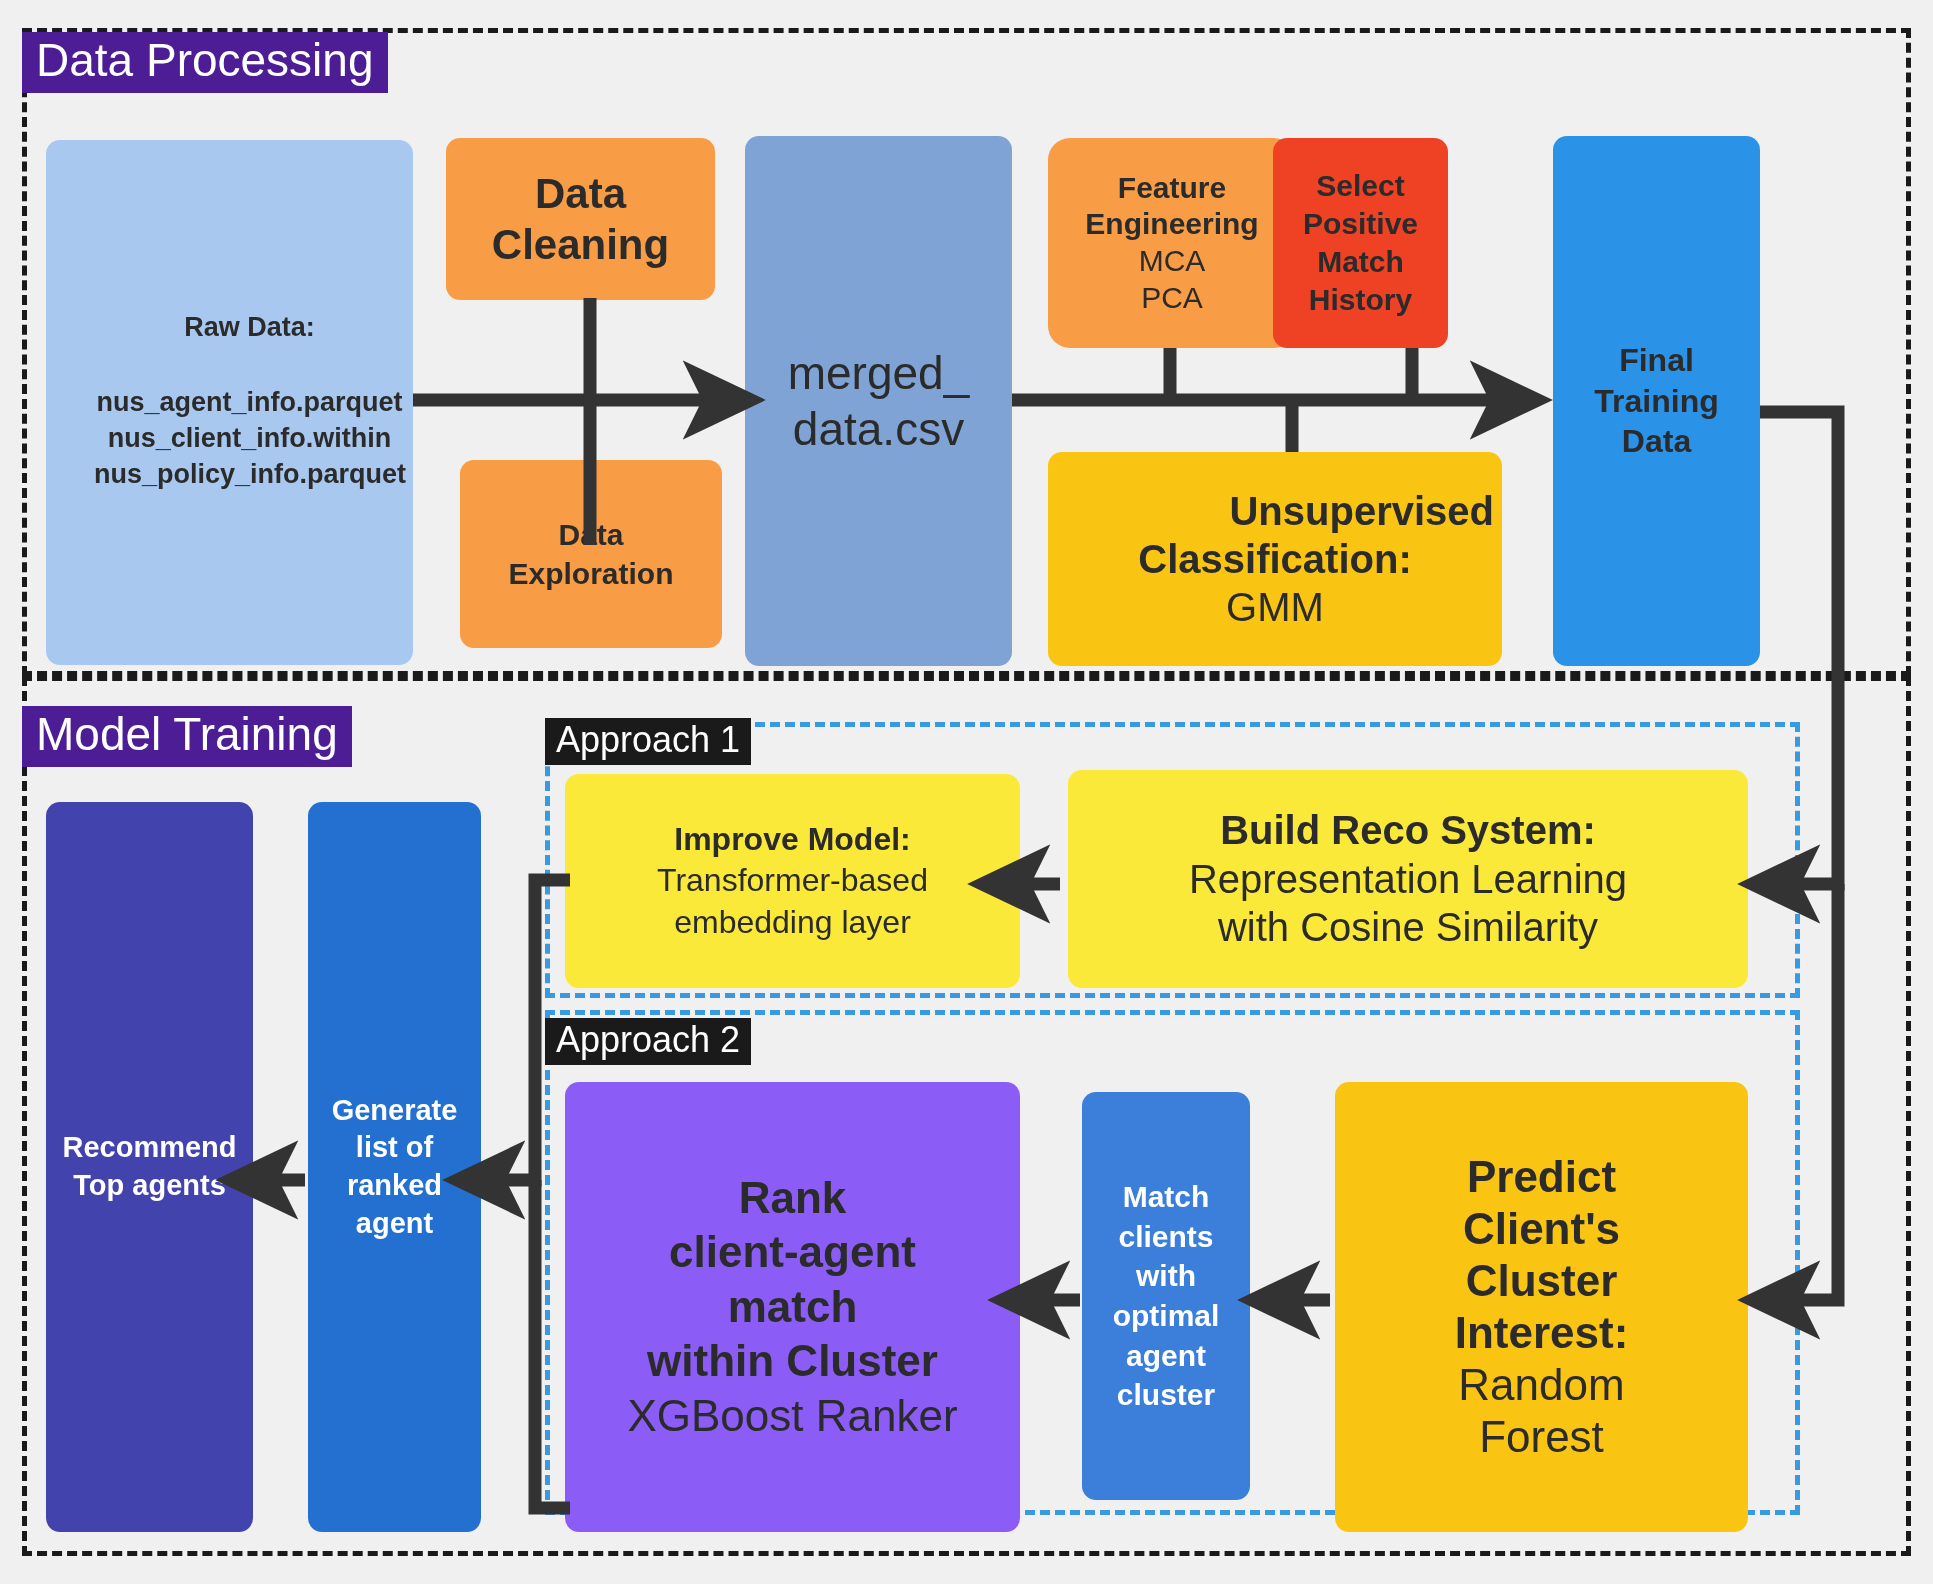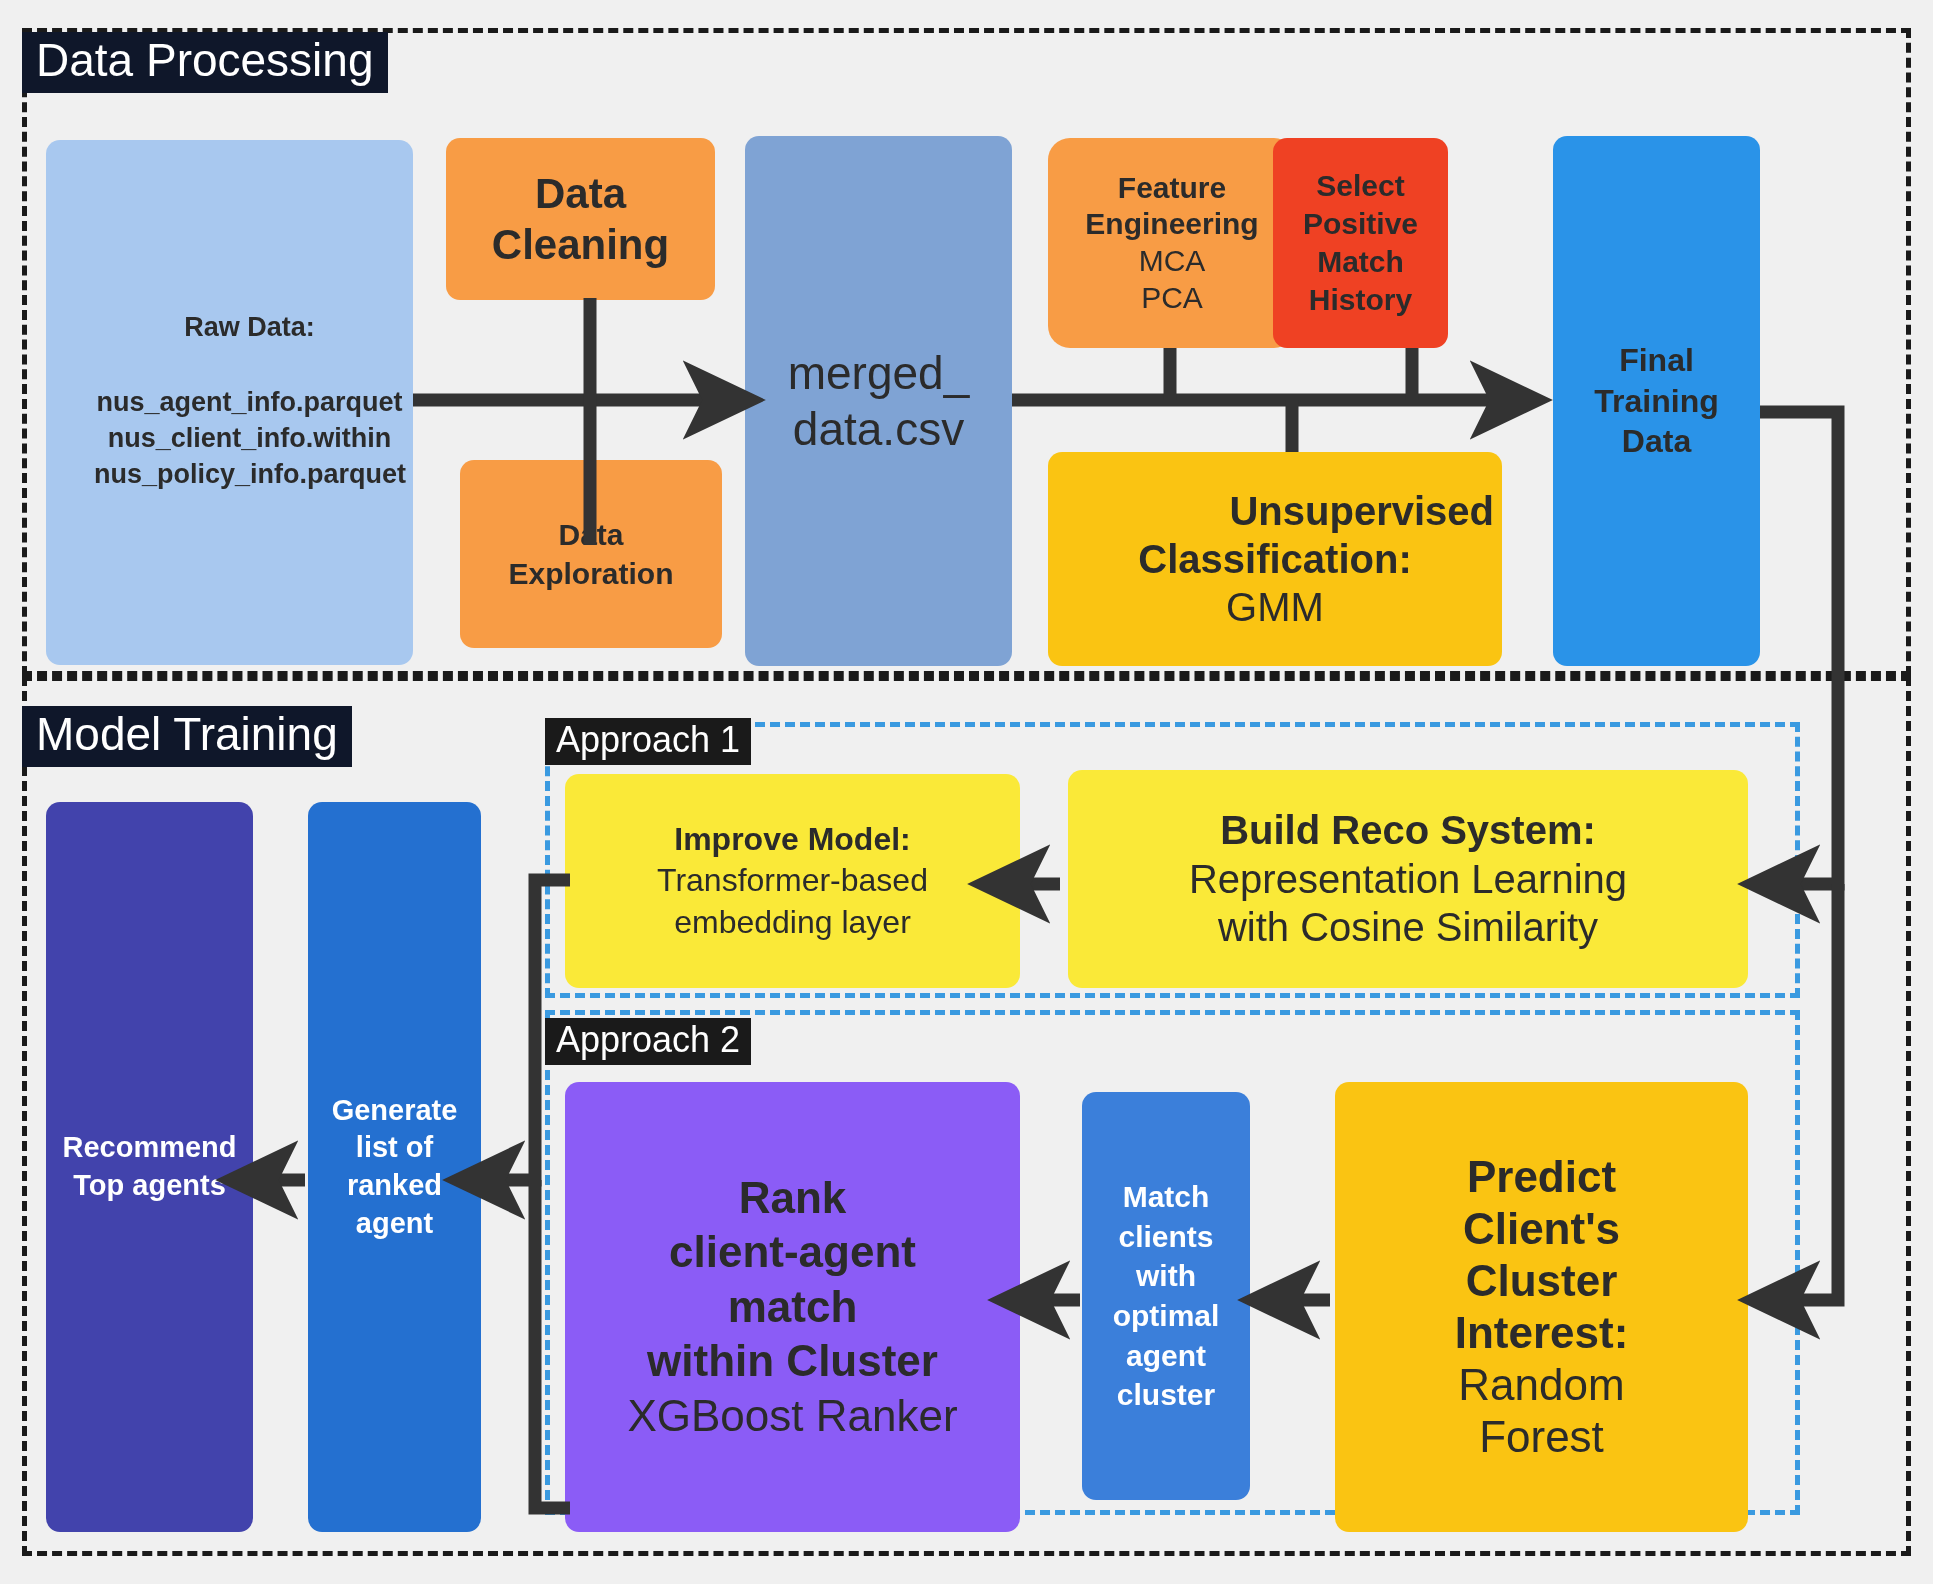--- a/index.html
+++ b/index.html
@@ -2,21 +2,21 @@
 <html><head>
 <meta charset="utf-8">
 <style>
   html,body{margin:0;padding:0;background:#f0f0f0;}
   body{font-family:"Liberation Sans",sans-serif;}
   #stage{position:relative;width:1933px;height:1584px;background:#f0f0f0;overflow:hidden;}
 
   .dash-sec{position:absolute;border:5px dashed #1a1a1a;box-sizing:border-box;}
   .dash-blue{position:absolute;border:5px dashed #3a9ae0;box-sizing:border-box;}
 
-  .sec-label{position:absolute;background:#0f172a;color:#ffffff;
+  .sec-label{position:absolute;background:#4c1d95;color:#ffffff;
     font-size:46px;line-height:1.06;padding:4px 14px 8px 14px;white-space:nowrap;z-index:6;}
   .sub-label{position:absolute;background:#1a1a1a;color:#ffffff;
     font-size:36px;line-height:1.06;padding:3px 11px 6px 11px;white-space:nowrap;z-index:6;}
 
   .node{position:absolute;border-radius:14px;display:flex;flex-direction:column;
     align-items:center;justify-content:center;text-align:center;box-sizing:border-box;
     color:#2b2b2b;z-index:3;padding:6px 8px;}
   .node .ln{display:block;width:100%;}
   .b{font-weight:bold;}
   .n{font-weight:normal;}

